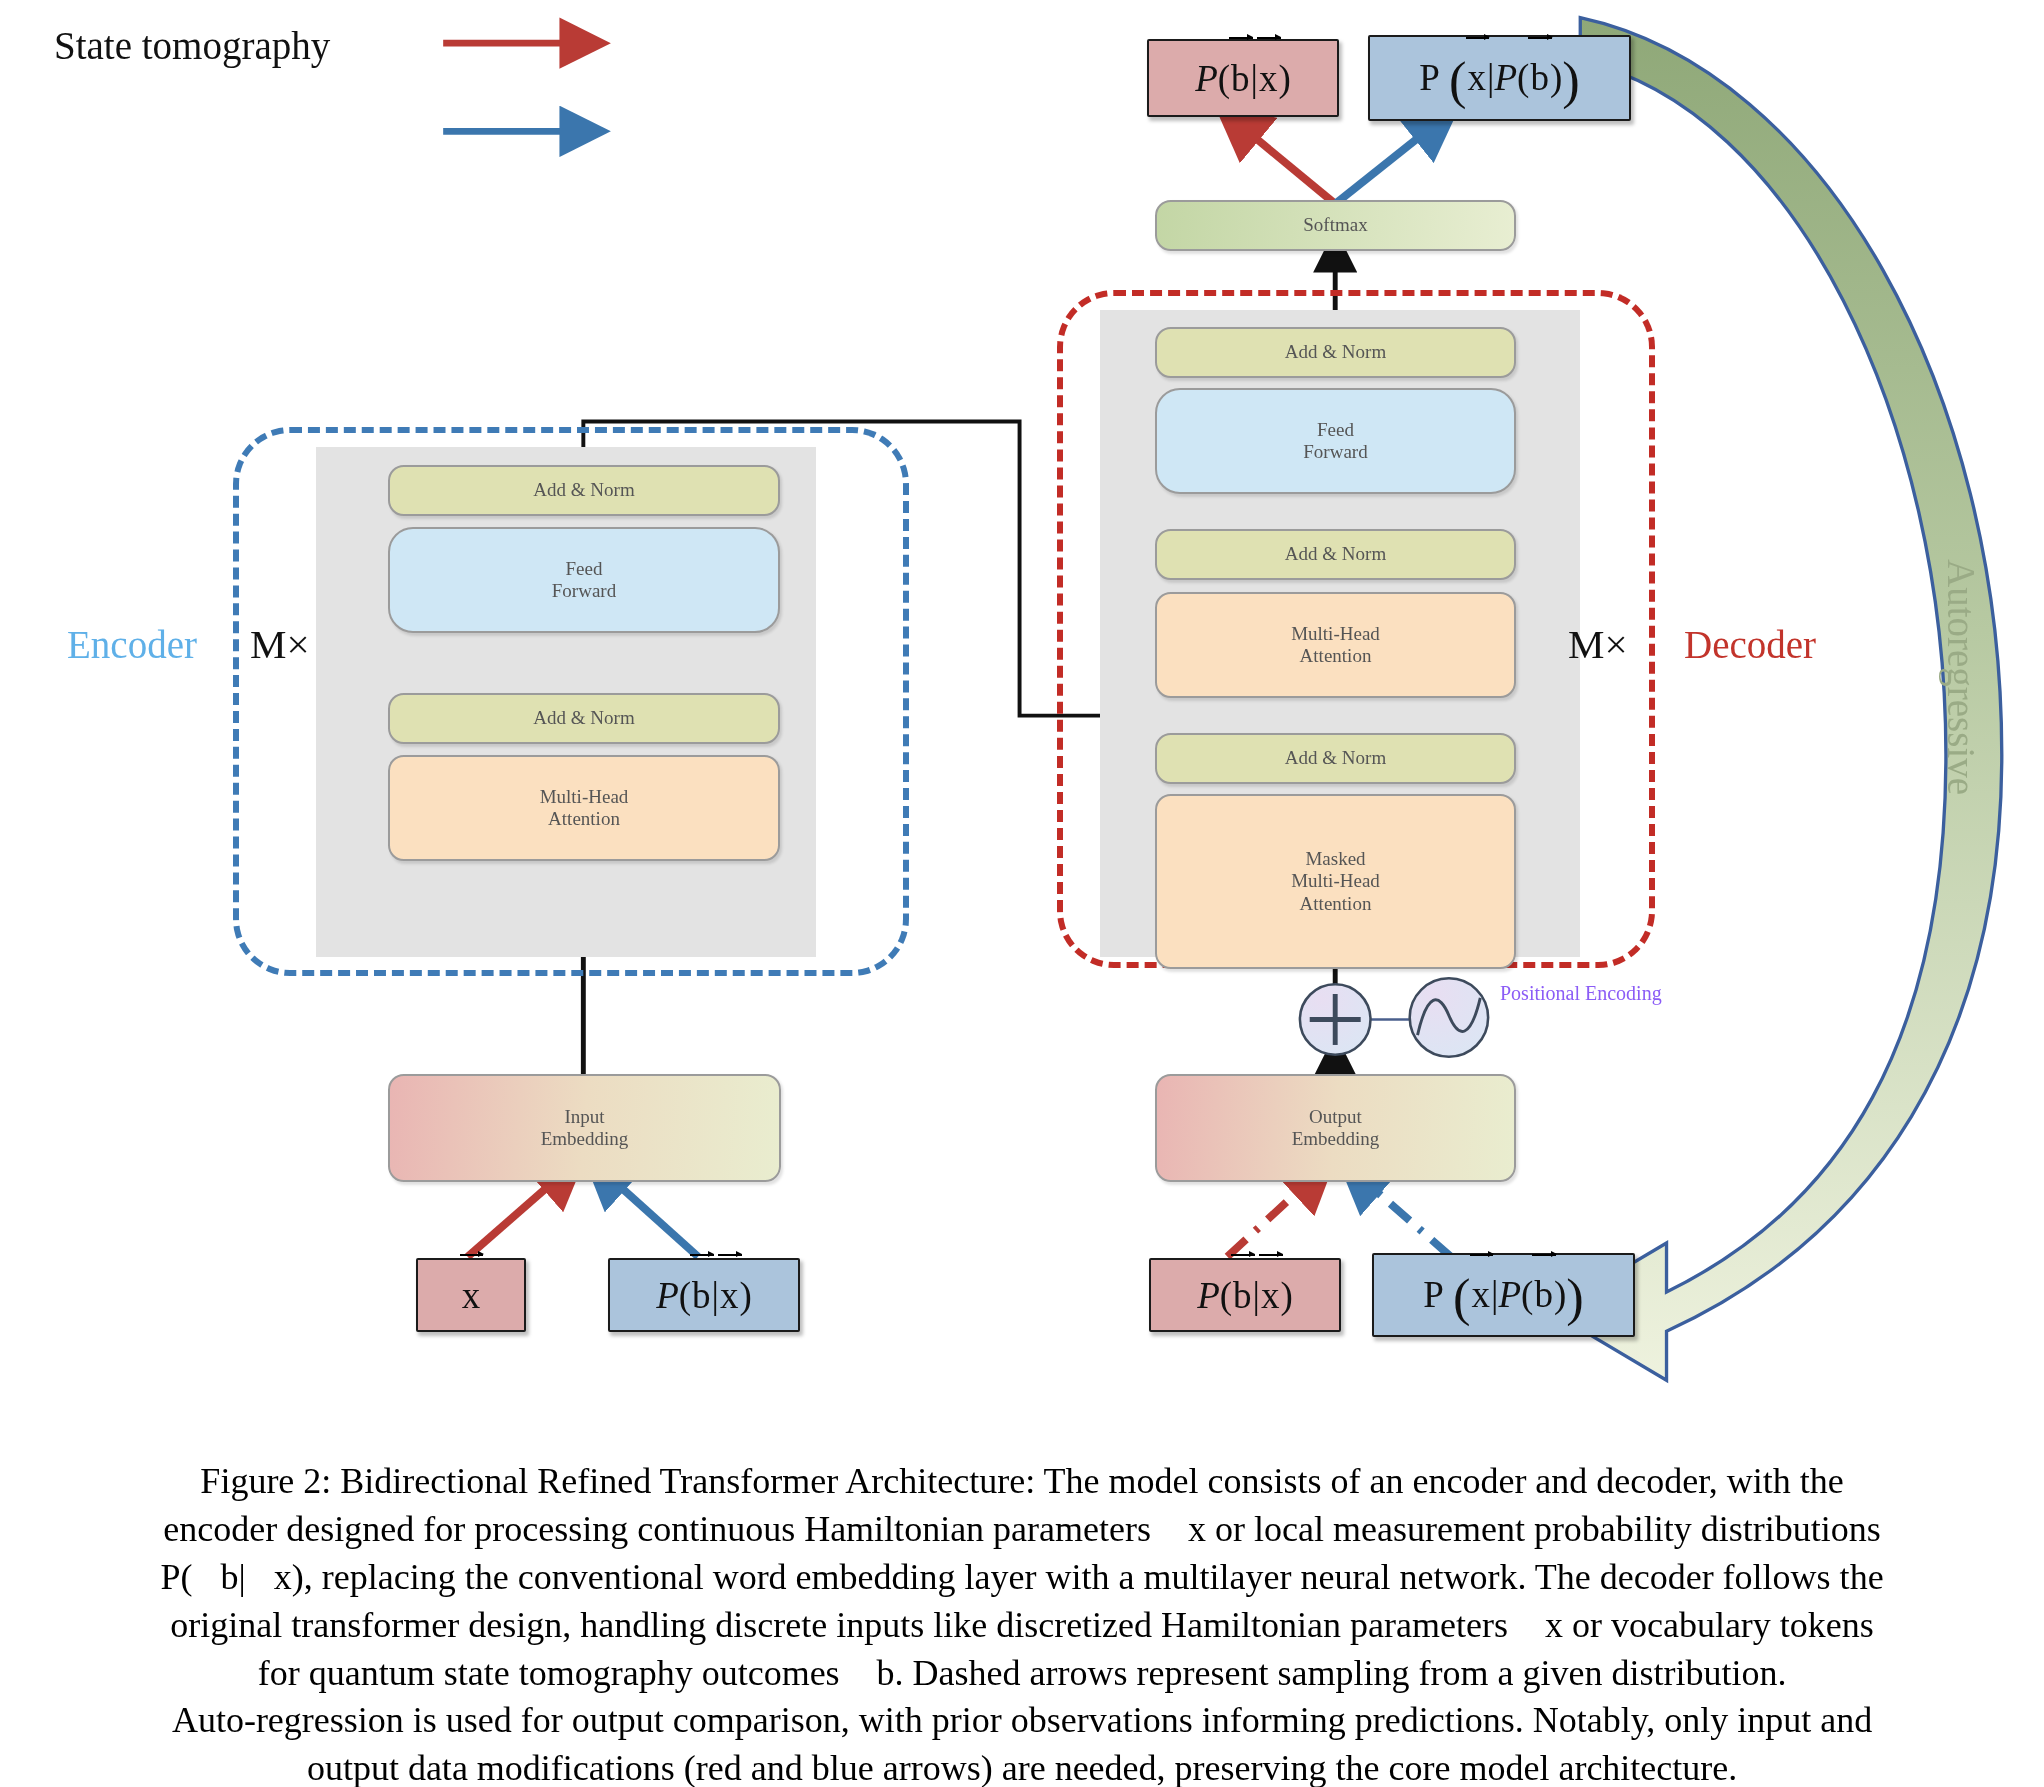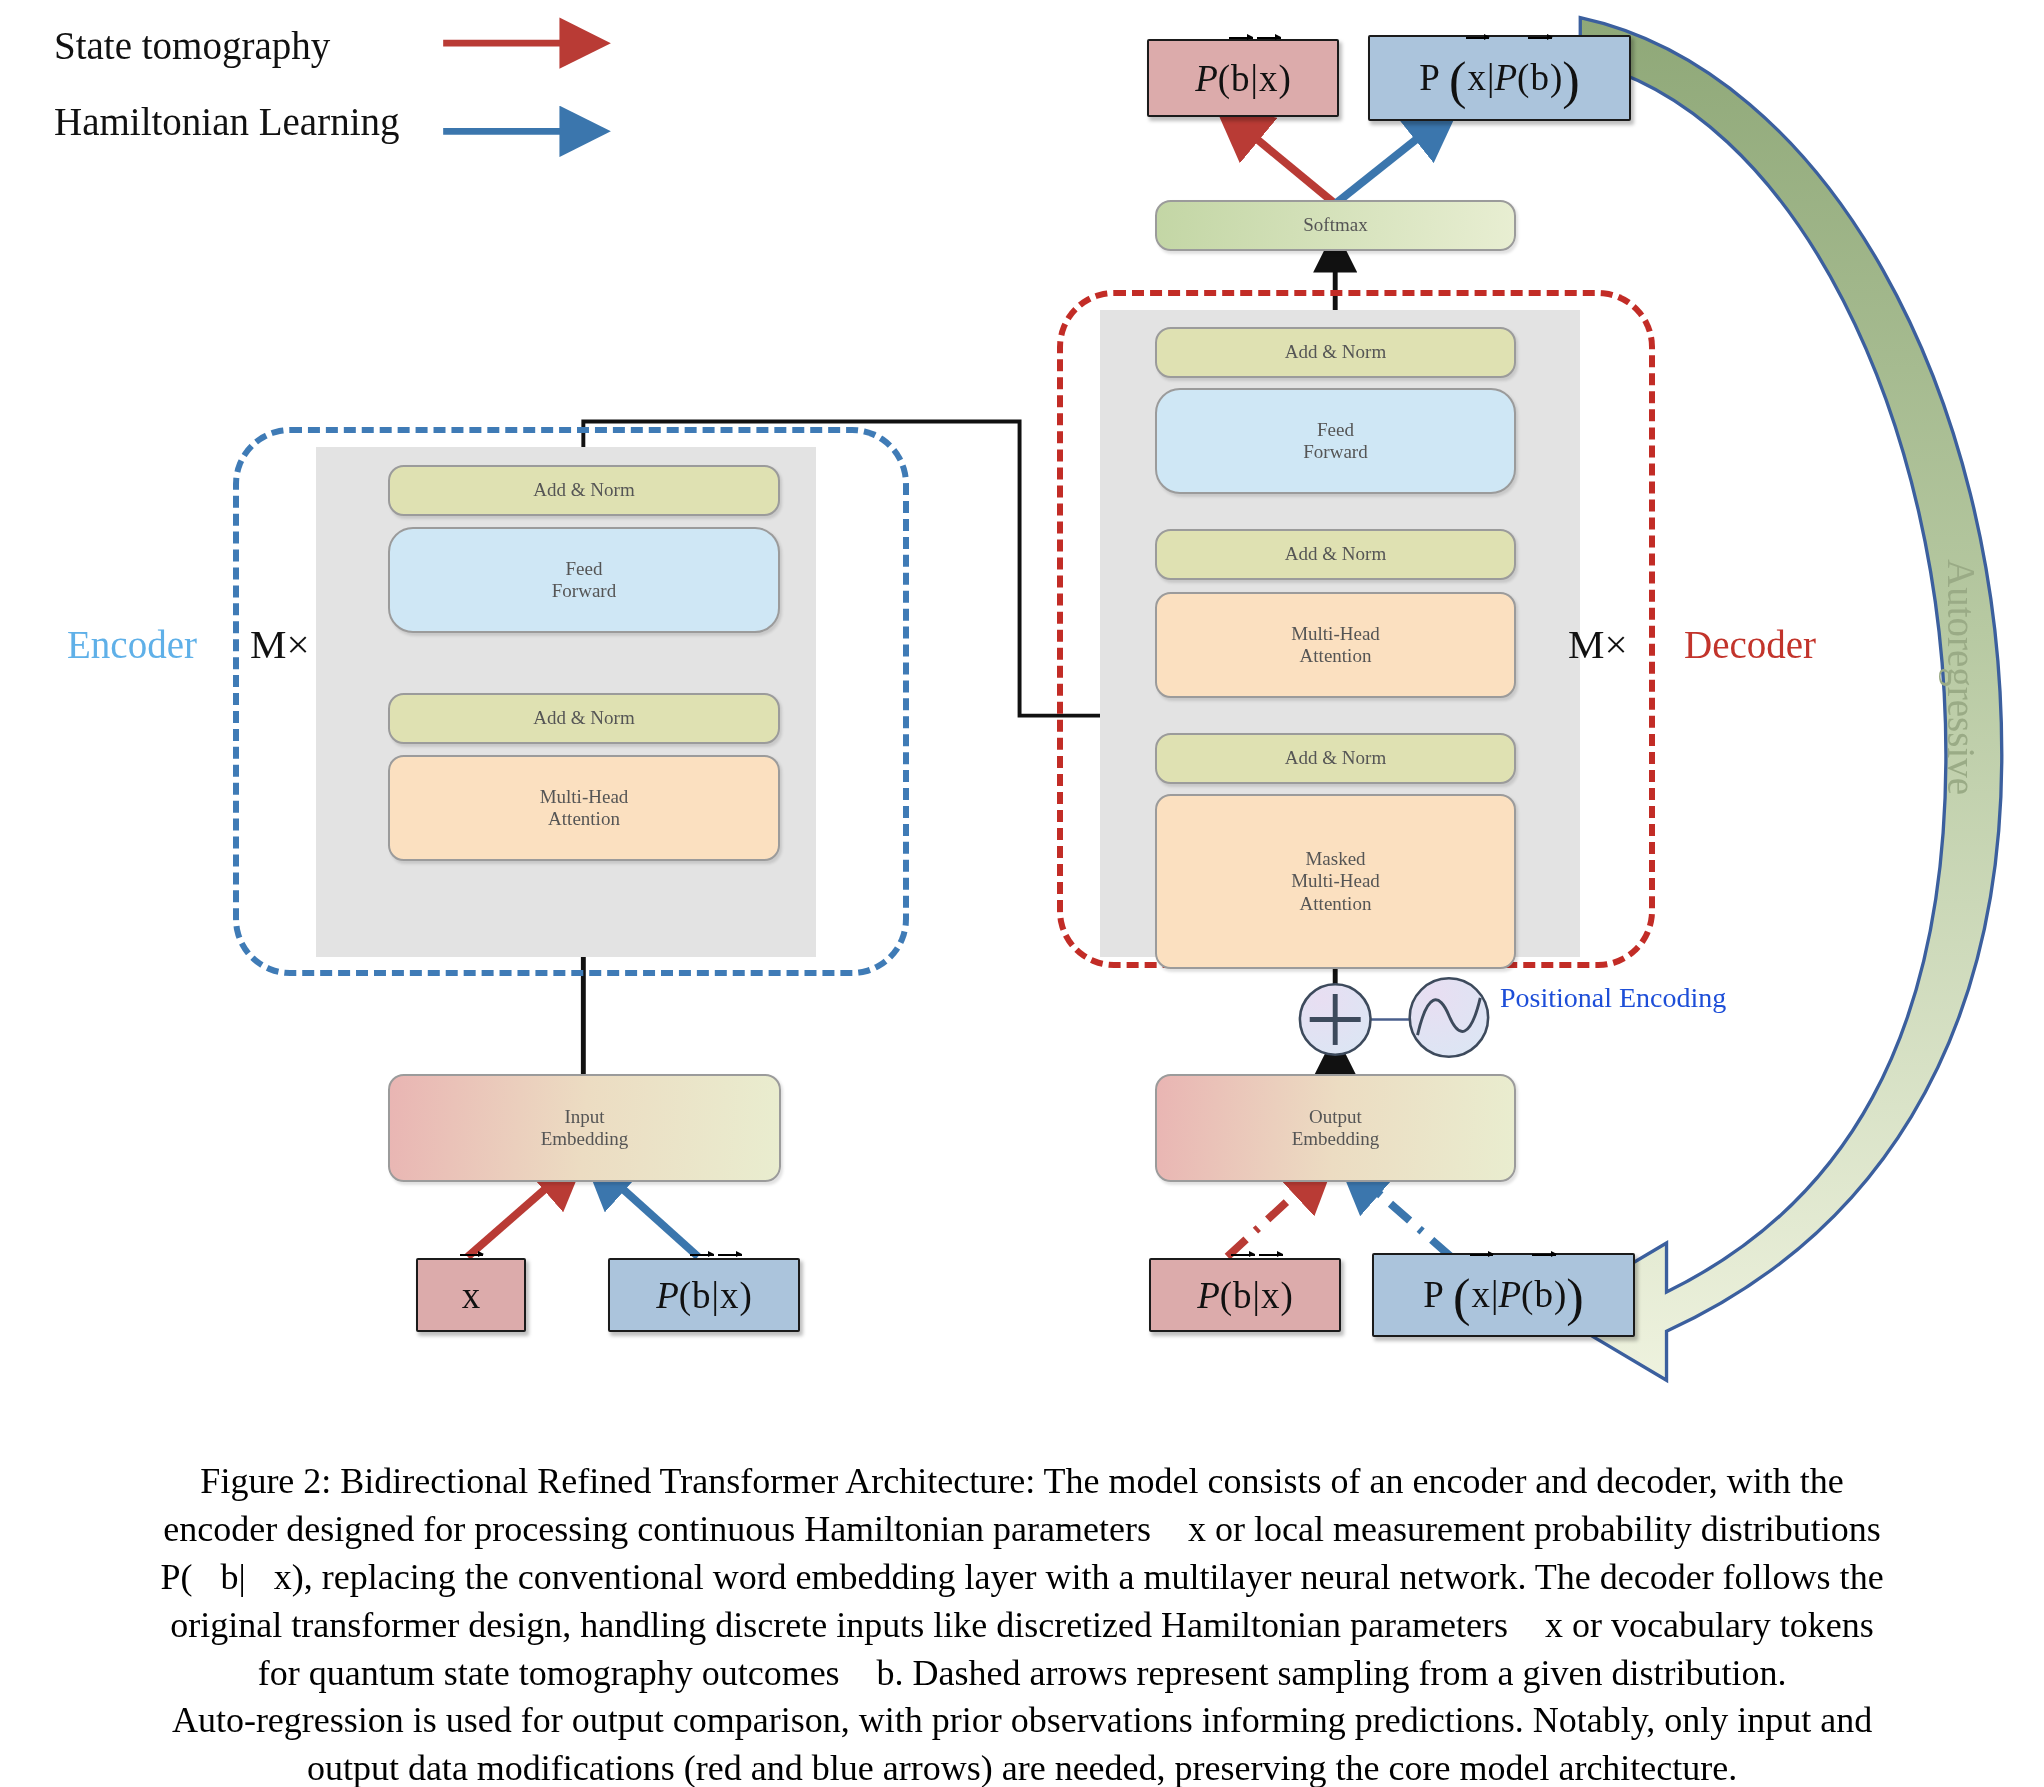--- a/index.html
+++ b/index.html
@@ -49,21 +49,21 @@
   .greystack{position:absolute;background:#e3e3e3;}
   .dashbox{position:absolute;box-sizing:border-box;border-radius:57px;}
   .dash-enc{border:6.9px dashed #3f7bb6;}
   .dash-dec{border:6.9px dashed #c22c26;}
 
   .side-label{position:absolute;font-size:39px;white-space:nowrap;}
   .lbl-encoder{color:#5fb0e8;}
   .lbl-decoder{color:#c2342b;}
   .mx{position:absolute;font-size:41px;color:#111;white-space:nowrap;}
 
-  .pe-text{position:absolute;font-size:28px;color:#1d4ed8;line-height:1.3;
+  .pe-text{position:absolute;font-size:20px;color:#8b5cf6;line-height:1.3;
            text-align:left;white-space:nowrap;}
 
   .autoreg{position:absolute;font-size:39px;color:#9aab86;
            transform:rotate(90deg);transform-origin:left top;white-space:nowrap;}
 
   
   #caption{left:21.6px;top:1458px;width:2001px;text-align:center;
            font-size:36px;line-height:1.33;color:#000;}
   #caption .ln{display:block;}
 </style>
@@ -149,21 +149,20 @@
 
   <line x1="1397" y1="1040" x2="1440" y2="1040" stroke="#4a5f8c" stroke-width="2.4"></line>
 </svg>
 
 <div class="abs" id="legend">
   <div class="leg-row">
     <div class="leg-label">State tomography</div>
     <div class="leg-arrow"></div>
   </div>
   <div class="leg-row">
-    <div class="leg-label">Hamiltonian Learning</div>
     <div class="leg-arrow"></div>
   </div>
 </div>
 
 <div class="dashbox dash-enc" style="left:233px;top:427px;width:676px;height:549px;"></div>
 <div class="greystack" style="left:316px;top:447px;width:500px;height:510px;"></div>
 
 <div class="mod addnorm" style="left:388px;top:465px;width:392px;height:51px;">
   <span>Add &amp; Norm</span>
 </div>

